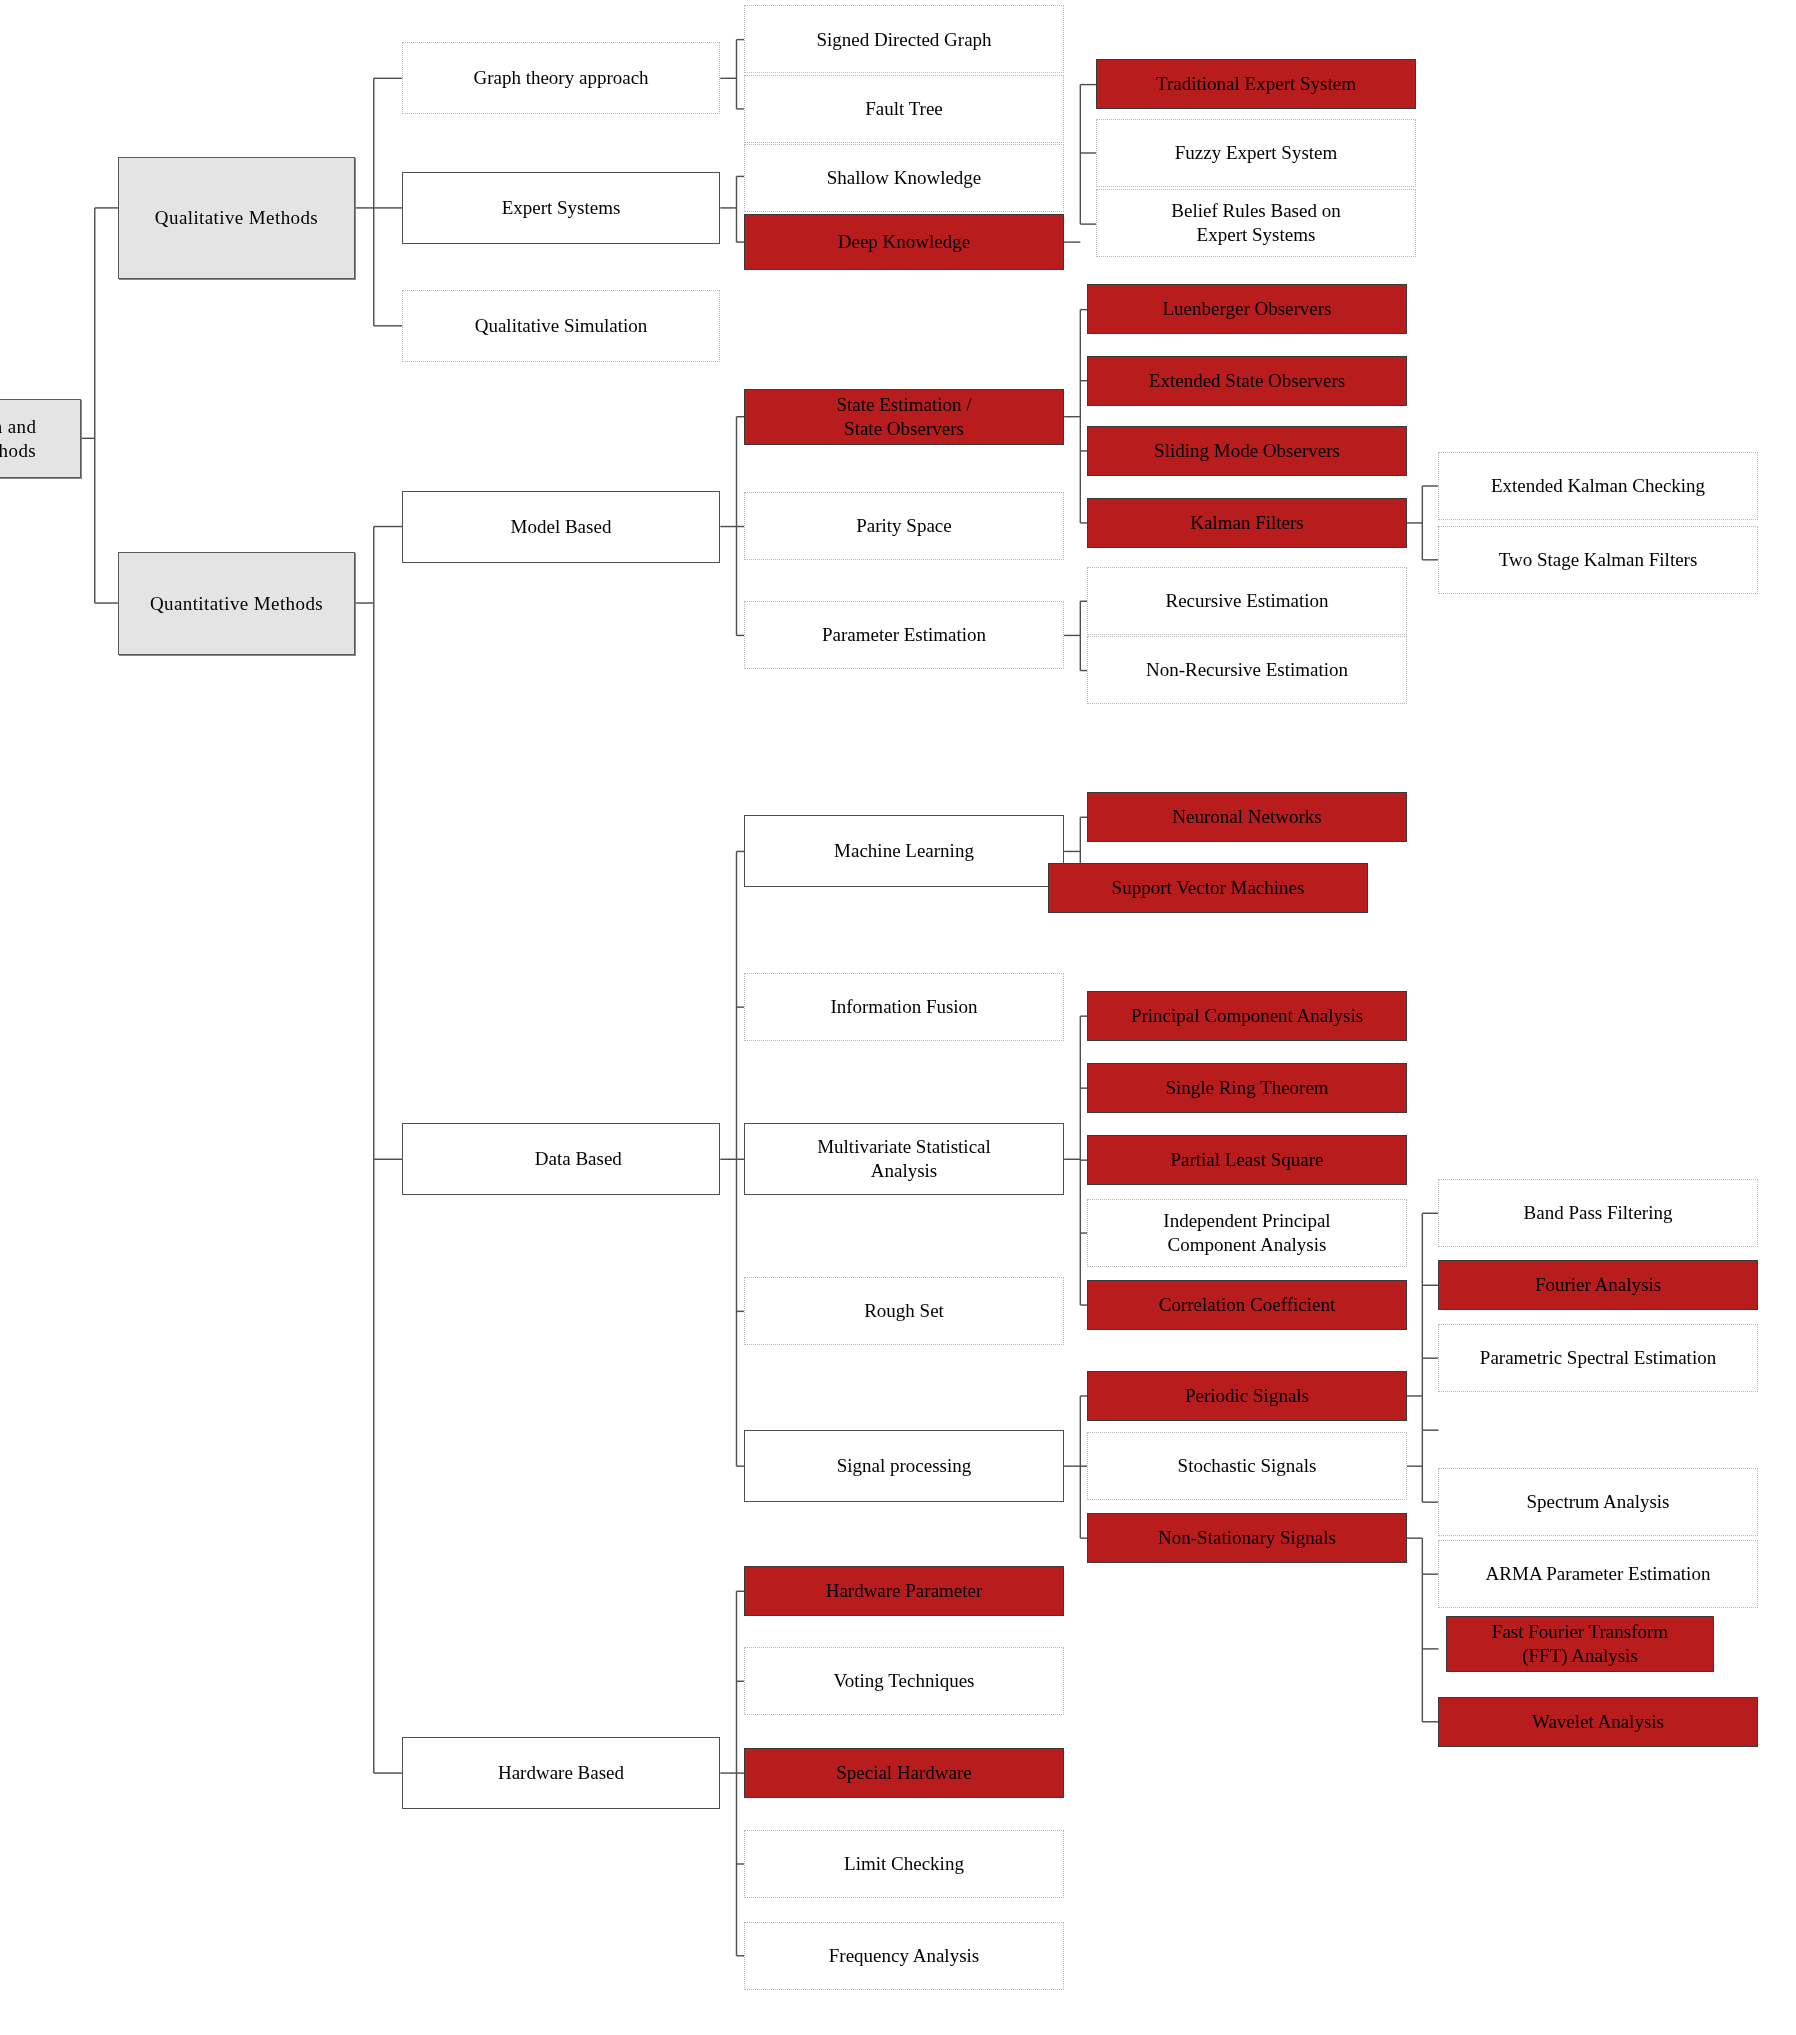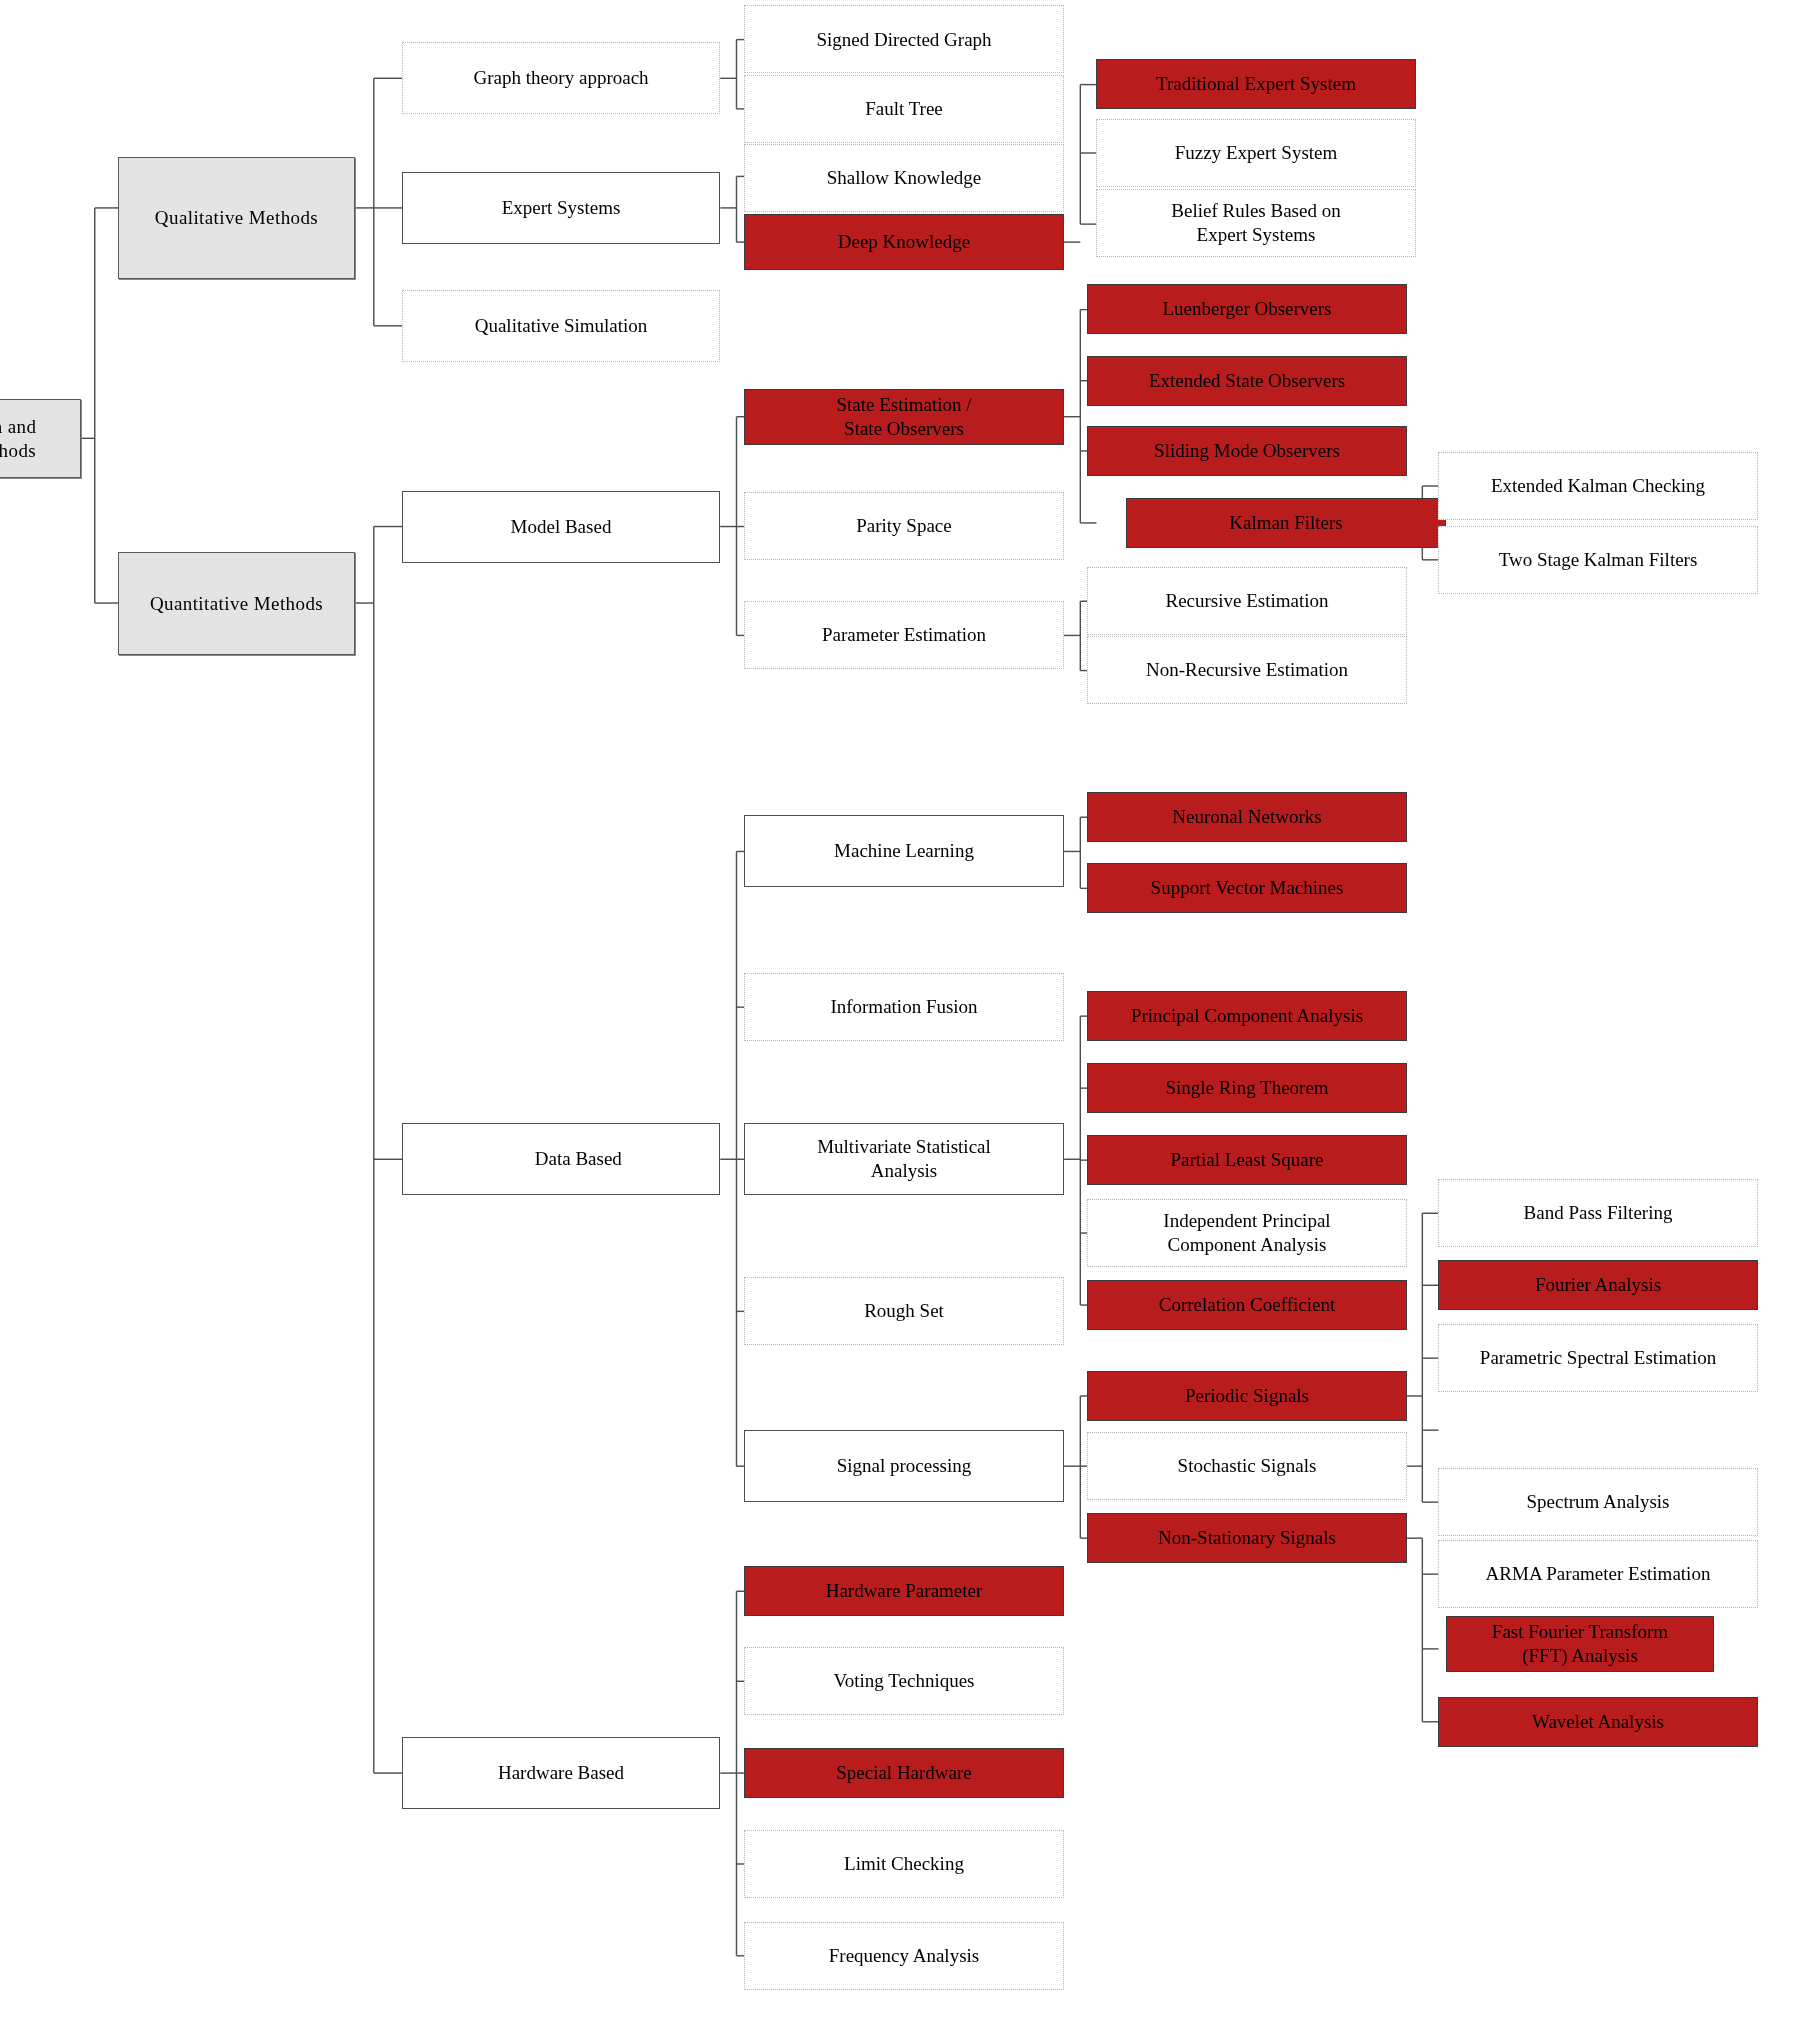--- a/index.html
+++ b/index.html
@@ -212,21 +212,21 @@
   <div class="node dotted" style="left:744px;top:492px;width:320px;height:68px;">Parity Space</div>
 
   <div class="node dotted" style="left:744px;top:601px;width:320px;height:68px;">Parameter Estimation</div>
 
   <div class="node cyan" style="left:1087px;top:284px;width:320px;height:50px;">Luenberger Observers</div>
 
   <div class="node cyan" style="left:1087px;top:356px;width:320px;height:50px;">Extended State Observers</div>
 
   <div class="node cyan" style="left:1087px;top:426px;width:320px;height:50px;">Sliding Mode Observers</div>
 
-  <div class="node cyan" style="left:1087px;top:498px;width:320px;height:50px;margin-left:39px;">Kalman Filters</div>
+  <div class="node cyan" style="left:1087px;top:498px;width:320px;height:50px;">Kalman Filters</div>
 
   <div class="node dotted" style="left:1087px;top:567px;width:320px;height:68px;">Recursive Estimation</div>
 
   <div class="node dotted" style="left:1087px;top:636px;width:320px;height:68px;">Non-Recursive Estimation</div>
 
   <div class="node dotted" style="left:1438px;top:452px;width:320px;height:68px;">Extended Kalman Checking</div>
 
   <div class="node dotted" style="left:1438px;top:526px;width:320px;height:68px;">Two Stage Kalman Filters</div>
 
   <div class="node solid" style="left:744px;top:815px;width:320px;height:72px;">Machine Learning</div>
@@ -235,21 +235,21 @@
 
   <div class="node solid" style="left:744px;top:1123px;width:320px;height:72px;">Multivariate Statistical
 Analysis</div>
 
   <div class="node dotted" style="left:744px;top:1277px;width:320px;height:68px;">Rough Set</div>
 
   <div class="node solid" style="left:744px;top:1430px;width:320px;height:72px;">Signal processing</div>
 
   <div class="node cyan" style="left:1087px;top:792px;width:320px;height:50px;">Neuronal Networks</div>
 
-  <div class="node cyan" style="left:1087px;top:863px;width:320px;height:50px;">Support Vector Machines</div>
+  <div class="node cyan" style="left:1048px;top:863px;width:320px;height:50px;">Support Vector Machines</div>
 
   <div class="node cyan" style="left:1087px;top:991px;width:320px;height:50px;">Principal Component Analysis</div>
 
   <div class="node cyan" style="left:1087px;top:1063px;width:320px;height:50px;">Single Ring Theorem</div>
 
   <div class="node cyan" style="left:1087px;top:1135px;width:320px;height:50px;">Partial Least Square</div>
 
   <div class="node dotted" style="left:1087px;top:1199px;width:320px;height:68px;">Independent Principal
 Component Analysis</div>
 

